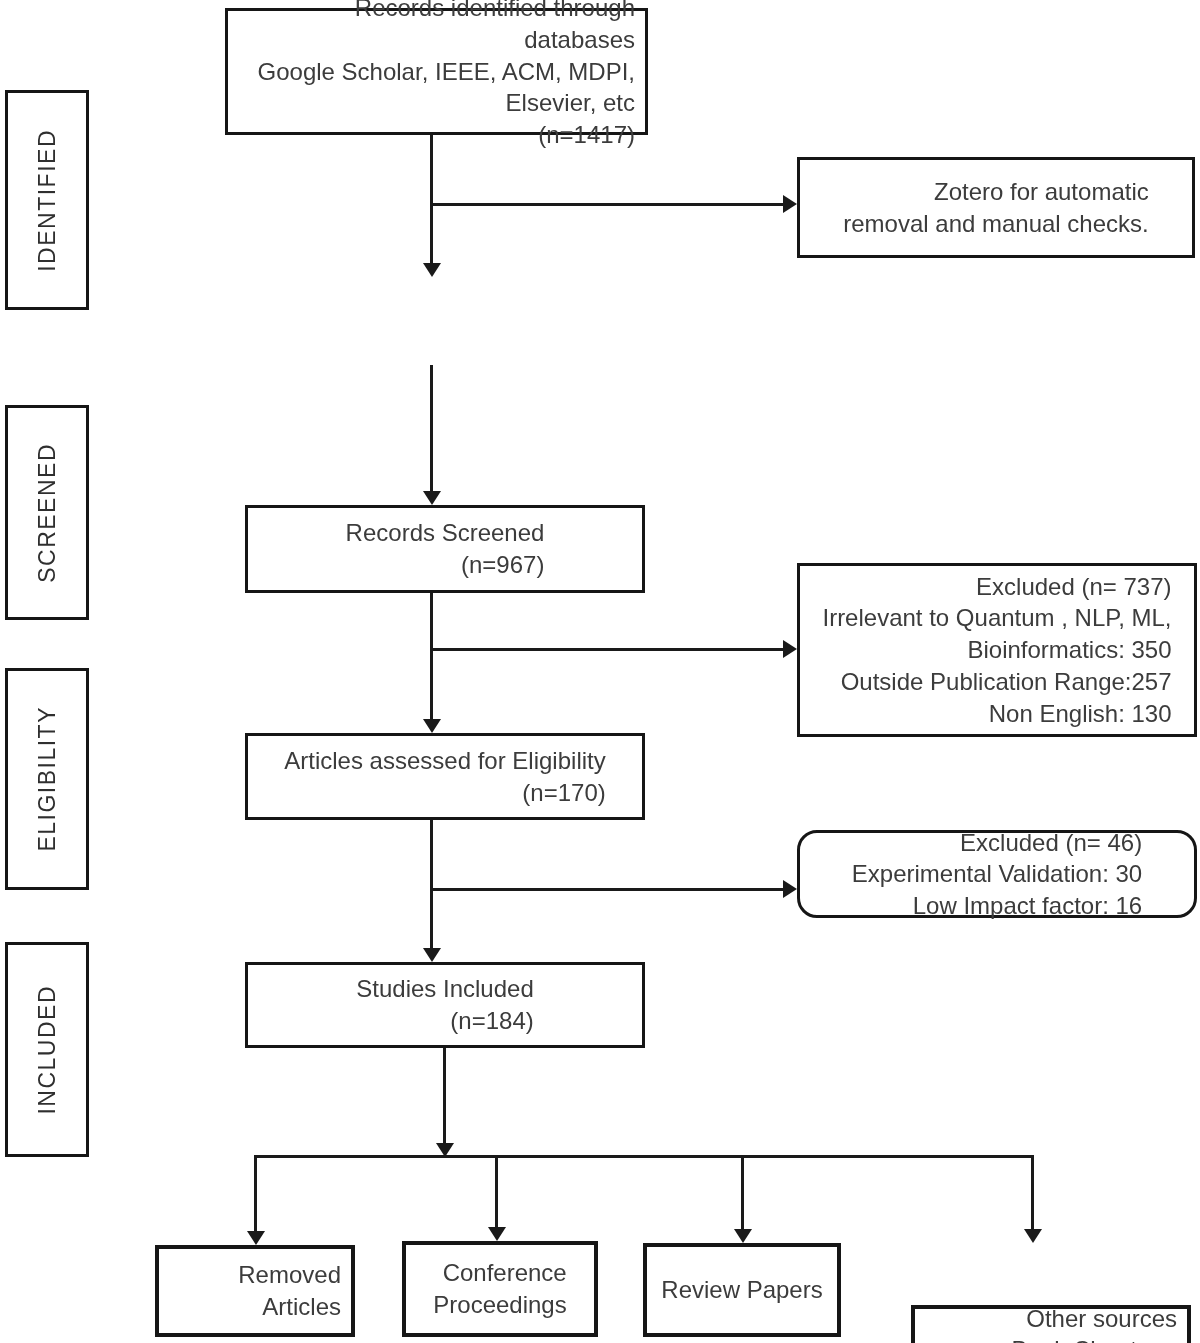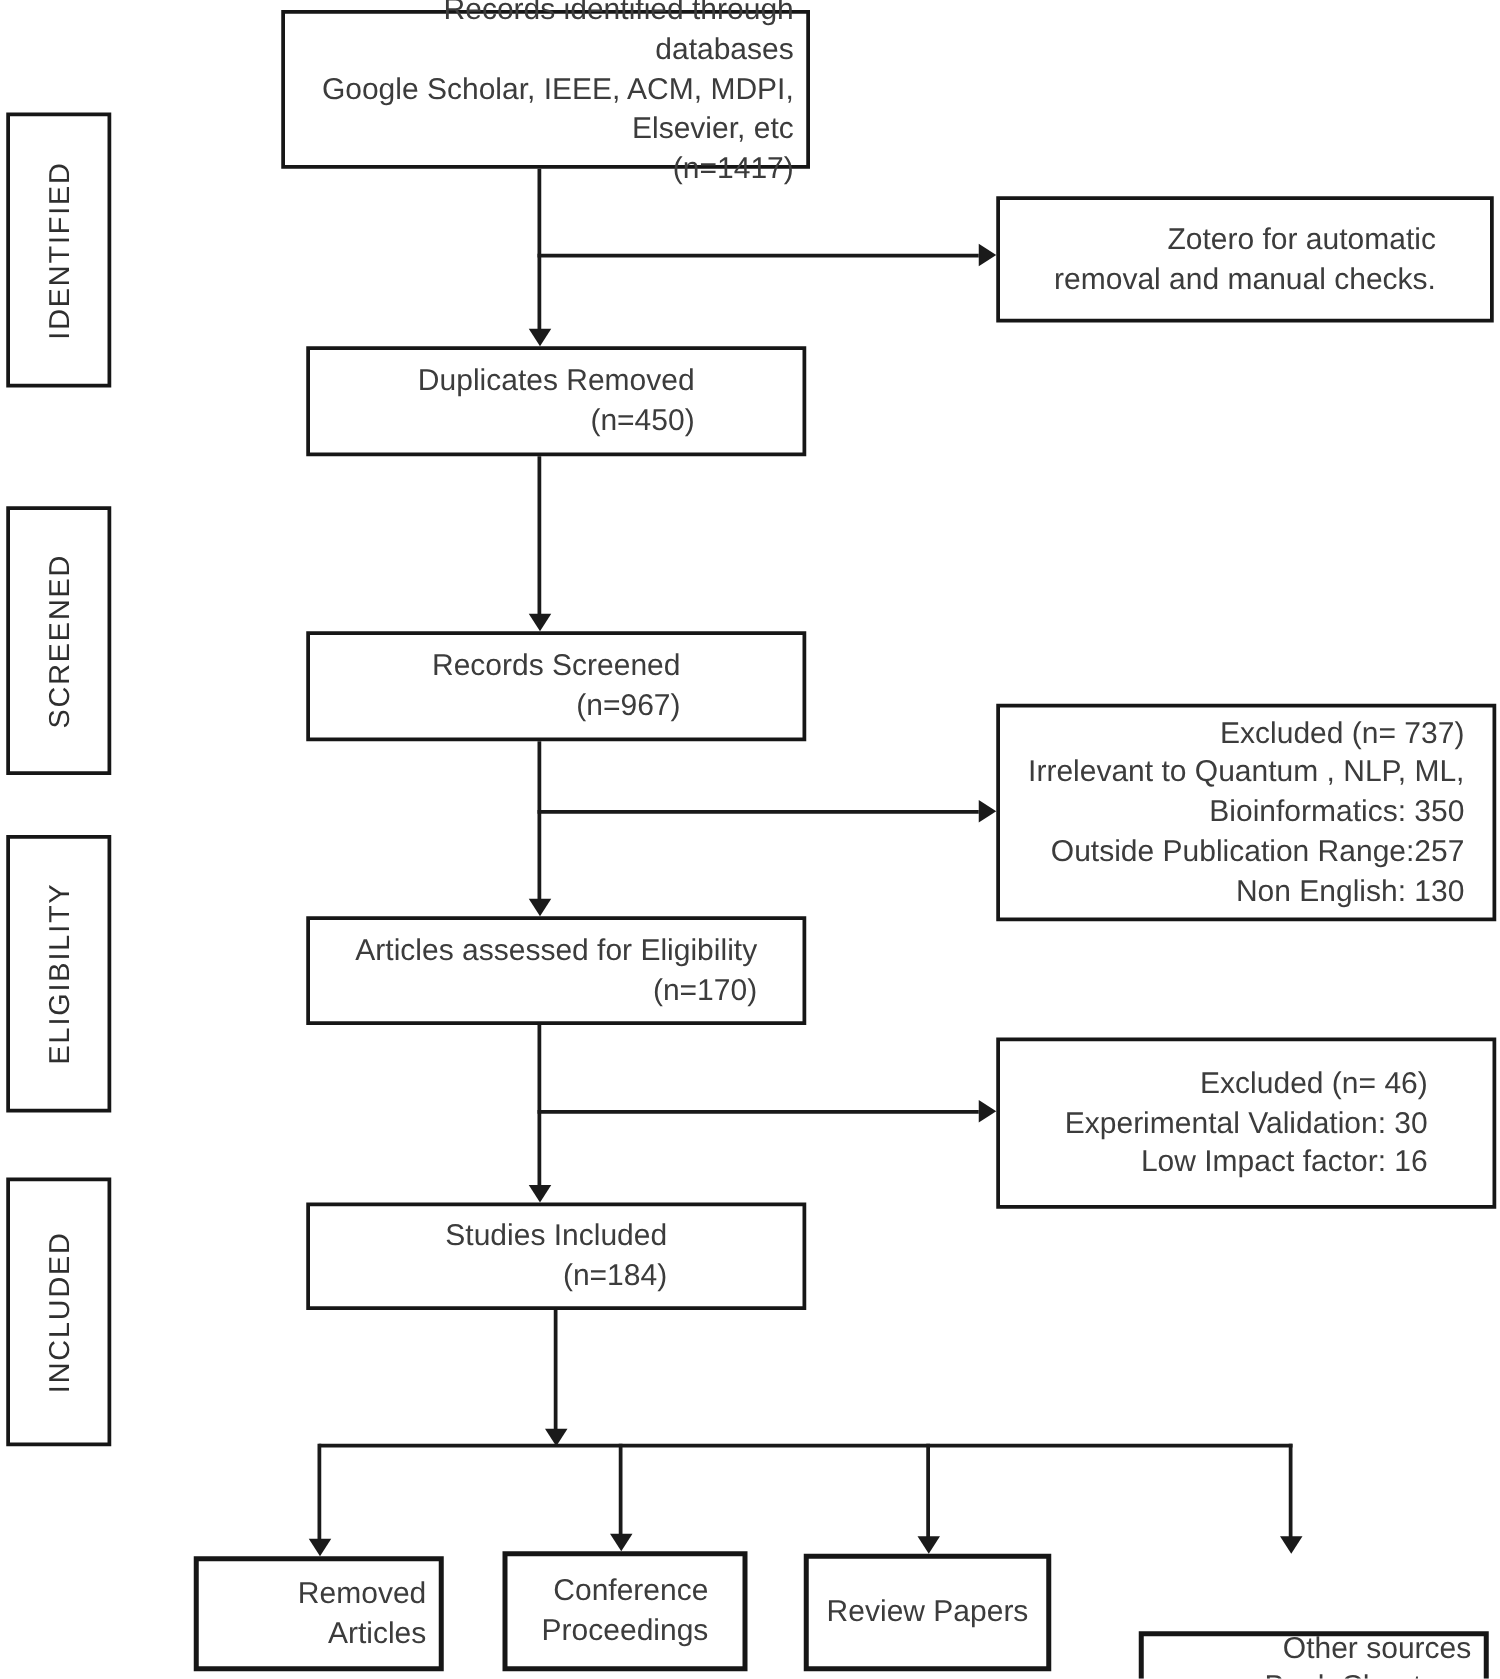--- a/index.html
+++ b/index.html
@@ -89,44 +89,40 @@
 Google Scholar, IEEE, ACM, MDPI,
 Elsevier, etc
 (n=1417)</span>
   </div>
 
   <div class="node" style="left:797px; top:157px; width:398px; height:101px;">
     <span class="box-text">Zotero for automatic
 removal and manual checks.</span>
   </div>
 
-  <div class="node" style="left:245px; top:277px; width:400px; height:88px;">
-    <span class="box-text">Duplicates Removed
-(n=450)</span>
-  </div>
 
   <div class="node" style="left:245px; top:505px; width:400px; height:88px;">
     <span class="box-text">Records Screened
 (n=967)</span>
   </div>
 
   <div class="node" style="left:797px; top:563px; width:400px; height:174px;">
     <span class="box-text">Excluded (n= 737)
 Irrelevant to Quantum , NLP, ML,
 Bioinformatics: 350
 Outside Publication Range:257
 Non English: 130</span>
   </div>
 
   <div class="node" style="left:245px; top:733px; width:400px; height:87px;">
     <span class="box-text">Articles assessed for Eligibility
 (n=170)</span>
   </div>
 
-  <div class="node" style="left:797px; top:830px; width:400px; height:137px;">
+  <div class="node" style="left:797px; top:830px; width:400px; height:88px;border-radius:20px;">
     <span class="box-text">Excluded (n= 46)
 Experimental Validation: 30
 Low Impact factor: 16</span>
   </div>
 
   <div class="node" style="left:245px; top:962px; width:400px; height:86px;">
     <span class="box-text">Studies Included
 (n=184)</span>
   </div>
 

